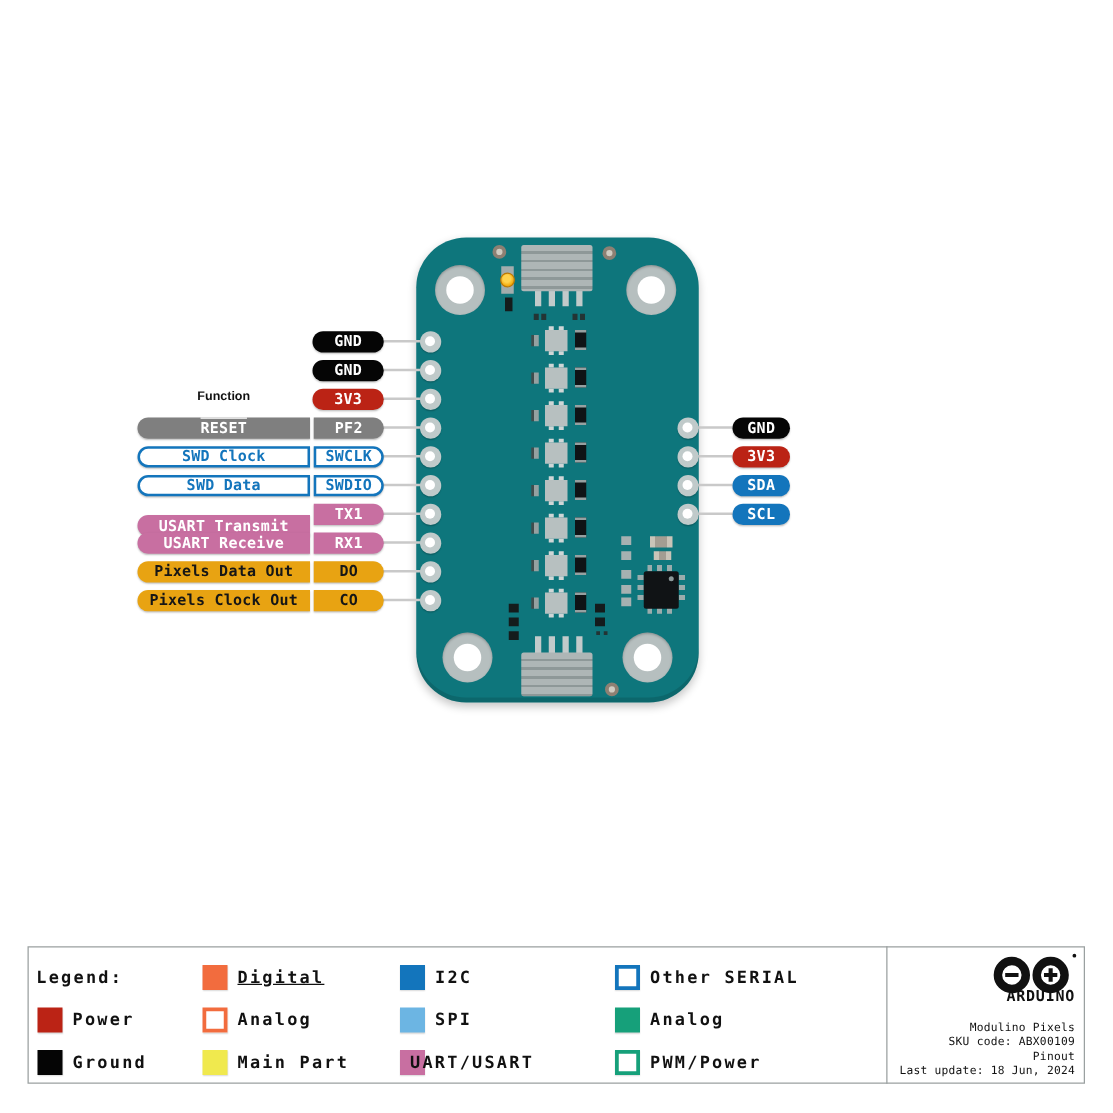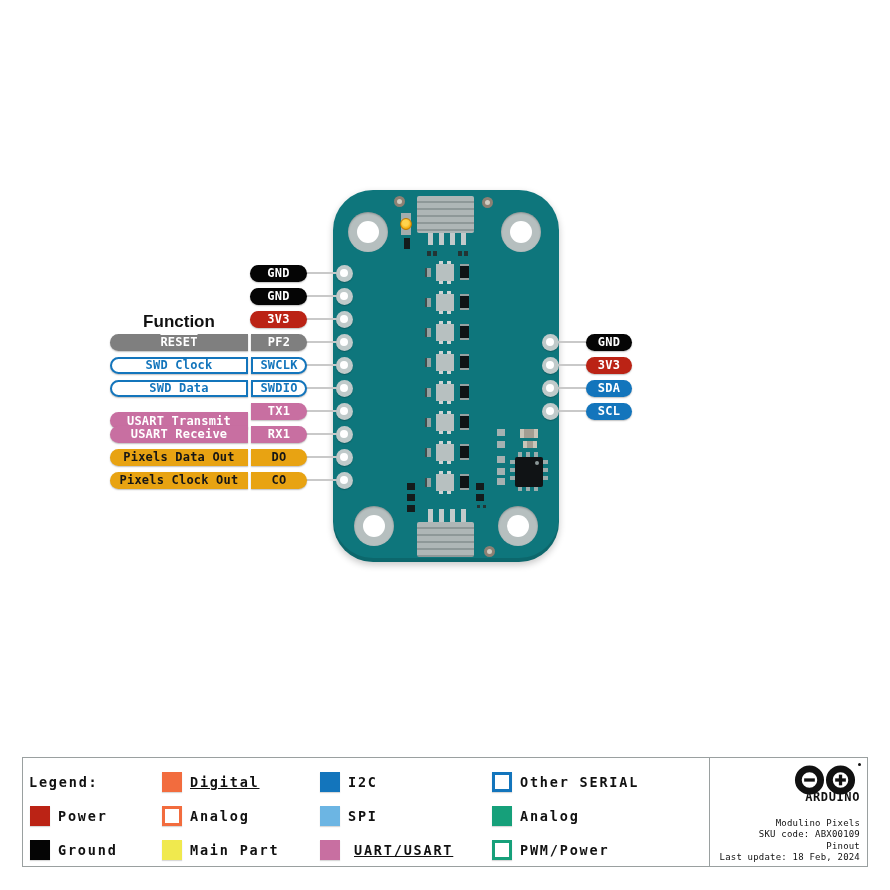--- a/index.html
+++ b/index.html
@@ -57,21 +57,21 @@
   .right-pill{left:586px;width:46px;border-radius:8.5px;}
   .s-ground{background:var(--ground_black);color:#fff;}
   .s-power{background:var(--power_red);color:#fff;}
   .s-mcu{background:var(--mcu_gray);color:#fff;}
   .s-serial{background:#fff;border:2px solid var(--i2c_blue);color:var(--i2c_blue);}
   .s-uart{background:var(--uart_pink);color:#fff;}
   .s-pixels{background:var(--pixels_amber);color:#161616;}
   .s-i2c{background:var(--i2c_blue);color:#fff;}
   .overline{text-decoration:overline;}
   .func-header{position:absolute;left:110px;top:312px;width:138px;text-align:center;
-        font-family:"Liberation Sans",sans-serif;font-weight:bold;font-size:17px;color:#111;z-index:5;}
+        font-family:"Liberation Sans",sans-serif;font-weight:bold;font-size:10px;color:#111;z-index:5;}
 
   
   .legend-box{position:absolute;left:22px;top:757px;width:846px;height:110px;
         background:#fff;border:1px solid #9aa0a0;}
   .legend-divider{position:absolute;left:709px;top:757px;width:1px;height:110px;background:#9aa0a0;}
   .legend-header,.legend-label{position:absolute;height:20px;line-height:20px;
         font-weight:bold;font-size:13.5px;letter-spacing:1.8px;color:#111;white-space:nowrap;z-index:6;}
   .swatch{position:absolute;width:20px;height:20px;z-index:6;box-shadow:0 1px 1px rgba(0,0,0,0.15);}
   .sw-power{background:var(--power_red);}
   .sw-ground{background:var(--ground_black);}
@@ -164,21 +164,21 @@
     <line x1="11.5" y1="16" x2="22.5" y2="16" stroke="#111111" stroke-width="3.4"></line>
     <line x1="43.5" y1="16" x2="54.5" y2="16" stroke="#111111" stroke-width="3.4"></line>
     <line x1="49" y1="10.5" x2="49" y2="21.5" stroke="#111111" stroke-width="3.4"></line>
   </svg>
   <div class="regmark"></div>
   <div class="brand">ARDUINO</div>
   <div class="footer-lines">
       <div class="footer-line">Modulino Pixels</div>
       <div class="footer-line">SKU code: ABX00109</div>
       <div class="footer-line">Pinout</div>
-      <div class="footer-line">Last update: 18 Feb, 2024</div>
+      <div class="footer-line">Last update: 18 Jun, 2024</div>
     </div>
 
 <div class="wire" style="left: 306px; top: 272px; width: 38px;"></div>
     <div class="pill pin-pill solo s-ground" style="top: 264.5px;">GND</div>
     <div class="pinhole" style="left: 335.5px; top: 264.5px;"></div>
     <div class="wire" style="left: 306px; top: 295px; width: 38px;"></div>
     <div class="pill pin-pill solo s-ground" style="top: 287.5px;">GND</div>
     <div class="pinhole" style="left: 335.5px; top: 287.5px;"></div>
     <div class="wire" style="left: 306px; top: 318px; width: 38px;"></div>
     <div class="pill pin-pill solo s-power" style="top: 310.5px;">3V3</div>
@@ -270,20 +270,20 @@
     <div class="legend-label" style="left: 190px; top: 772px; text-decoration: underline;">Digital</div>
     <div class="swatch sw-analog_outline" style="left: 162px; top: 806px;"></div>
     <div class="legend-label" style="left: 190px; top: 806px;">Analog</div>
     <div class="swatch sw-main_part" style="left: 162px; top: 840px;"></div>
     <div class="legend-label" style="left: 190px; top: 840px;">Main Part</div>
     <div class="swatch sw-i2c" style="left: 320px; top: 772px;"></div>
     <div class="legend-label" style="left: 348px; top: 772px;">I2C</div>
     <div class="swatch sw-spi" style="left: 320px; top: 806px;"></div>
     <div class="legend-label" style="left: 348px; top: 806px;">SPI</div>
     <div class="swatch sw-uart" style="left: 320px; top: 840px;"></div>
-    <div class="legend-label" style="left: 354px; top: 840px; text-decoration: underline;">UART/USART</div>
+    <div class="legend-label" style="left: 328px; top: 840px;">UART/USART</div>
     <div class="swatch sw-other_serial" style="left: 492px; top: 772px;"></div>
     <div class="legend-label" style="left: 520px; top: 772px;">Other SERIAL</div>
     <div class="swatch sw-analog_green" style="left: 492px; top: 806px;"></div>
     <div class="legend-label" style="left: 520px; top: 806px;">Analog</div>
     <div class="swatch sw-pwm" style="left: 492px; top: 840px;"></div>
     <div class="legend-label" style="left: 520px; top: 840px;">PWM/Power</div>
   </div>
 
 </body></html>

